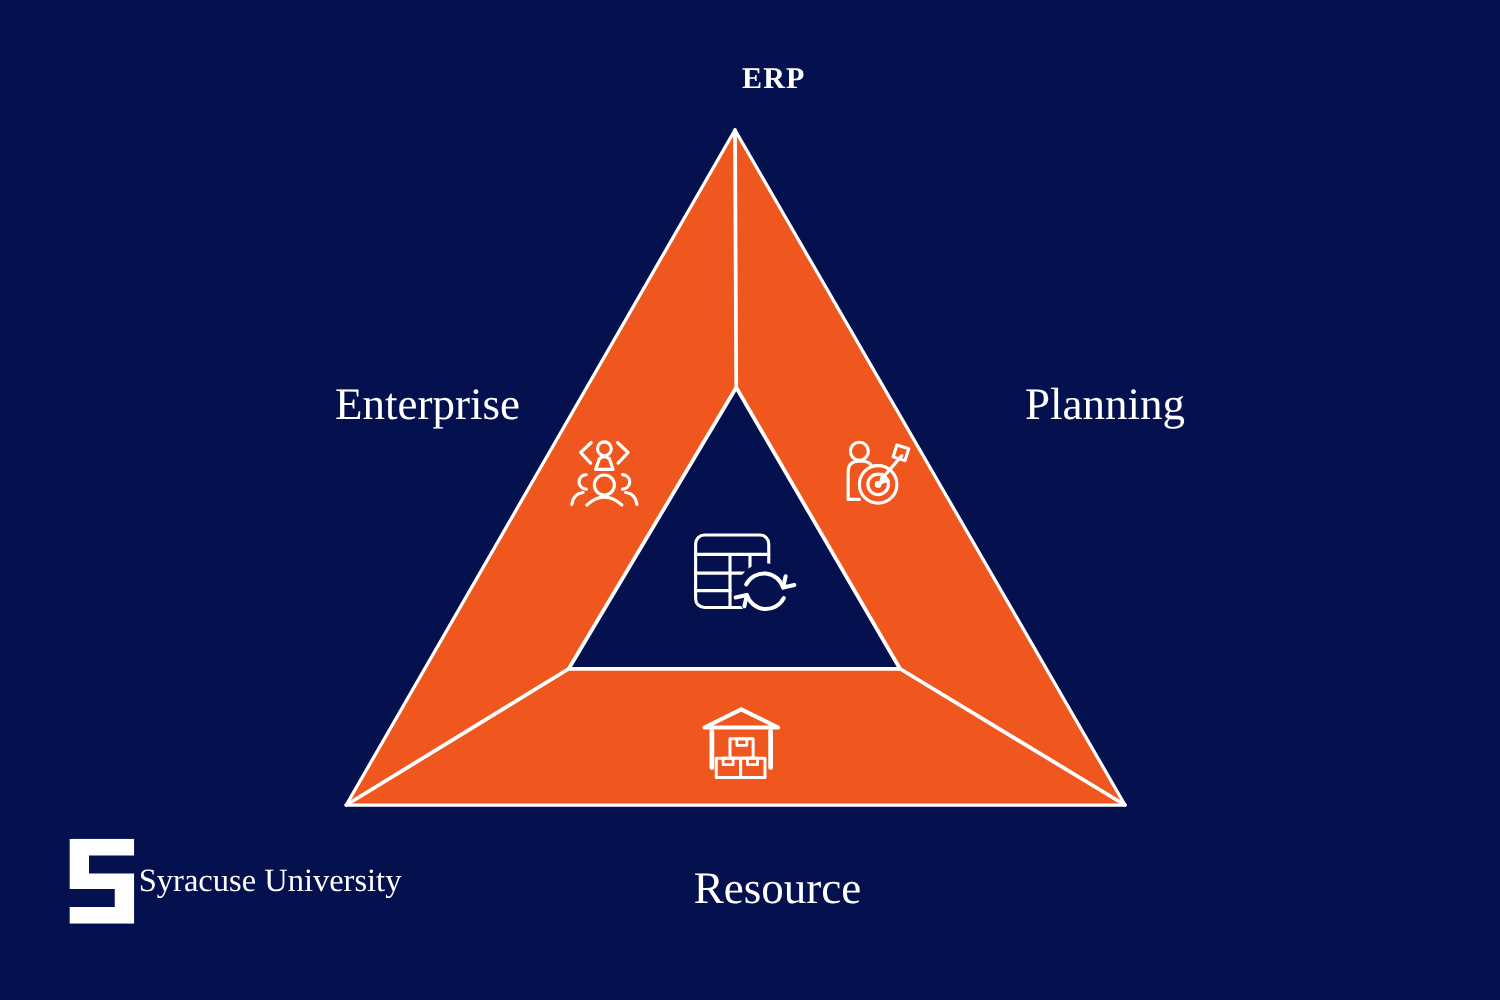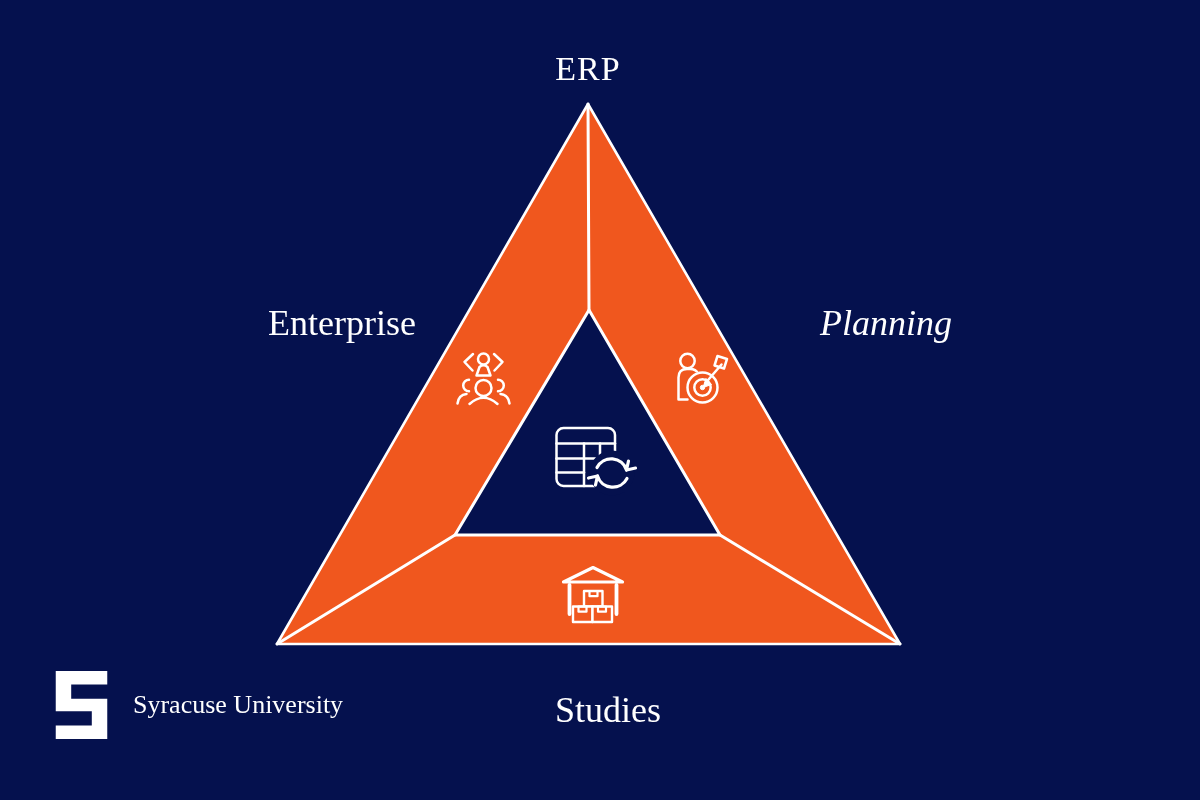--- a/index.html
+++ b/index.html
@@ -12,39 +12,39 @@
     width: 1200px; height: 800px;
     background: var(--background);
     font-family: "Liberation Serif", "DejaVu Serif", serif;
     overflow: hidden;
   }
   .stage { position: relative; width: 1200px; height: 800px; background: var(--background); }
 
   .diagram-svg { position: absolute; left: 0; top: 0; }
 
   .title {
-    position: absolute; left: 588px; top: 50px;
+    position: absolute; left: 619px; top: 50px;
     transform: translateX(-50%);
     color: var(--white);
-    font-size: 34px; font-weight: 400; letter-spacing: 1px;
+    font-size: 24px; font-weight: 700; letter-spacing: 1px;
   }
 
   .side-label {
     position: absolute;
     color: var(--white);
     font-size: 36px;
     white-space: nowrap;
   }
   .label-enterprise { left: 268px; top: 302px; }
-  .label-planning  { left: 820px; top: 302px; font-style: italic; }
+  .label-planning  { left: 820px; top: 302px; }
   .label-resource  { left: 555px; top: 689px; }
 
   .logo {
     position: absolute; left: 55px; top: 671px;
-    display: flex; align-items: center; gap: 25px;
+    display: flex; align-items: center; gap: 3px;
     color: var(--white);
   }
   .logo-text { display: flex; flex-direction: column; justify-content: center; }
   .logo-line1 { font-size: 26px; line-height: 28px; }
   .logo-line2 { font-size: 24px; line-height: 26px; }
 
   
   .tri-fill   { fill: var(--orange); stroke: var(--white); stroke-width: 2.6; stroke-linejoin: round; }
   .tri-hole   { fill: var(--background); stroke: var(--white); stroke-width: 3; stroke-linejoin: round; }
   .divider    { stroke: var(--white); stroke-width: 3; stroke-linecap: round; }
@@ -119,21 +119,21 @@
       <rect class="ic" x="578.5" y="606.5" width="8" height="5.2" style="stroke-width:2.2"></rect>
       <rect class="box-fill" x="592.5" y="606.5" width="19.5" height="15.5"></rect>
       <rect class="ic" x="598" y="606.5" width="8" height="5.2" style="stroke-width:2.2"></rect>
     </g>
   </svg>
 
   <div class="title">ERP</div>
 
   <div class="side-label label-enterprise">Enterprise</div>
   <div class="side-label label-planning">Planning</div>
-  <div class="side-label label-resource">Studies</div>
+  <div class="side-label label-resource">Resource</div>
 
   <div class="logo">
     <svg width="53" height="68" viewBox="0 0 50 66">
       <path d="M0,0 H50 V13 H15 V27 H50 V66 H0 V53 H35 V39 H0 Z" fill="#FFFFFF"></path>
     </svg>
     <div class="logo-text">
       <span class="logo-line1">Syracuse University</span>
     </div>
   </div>
 

